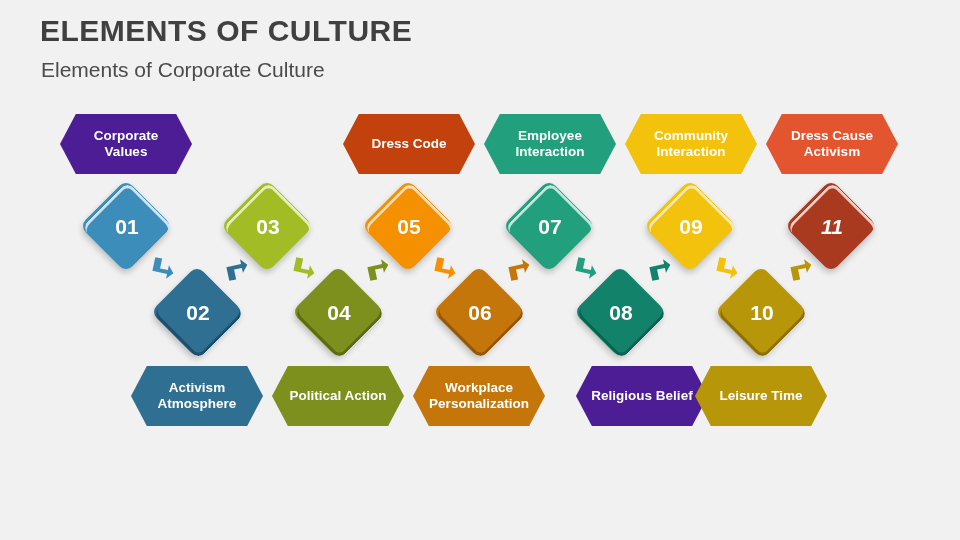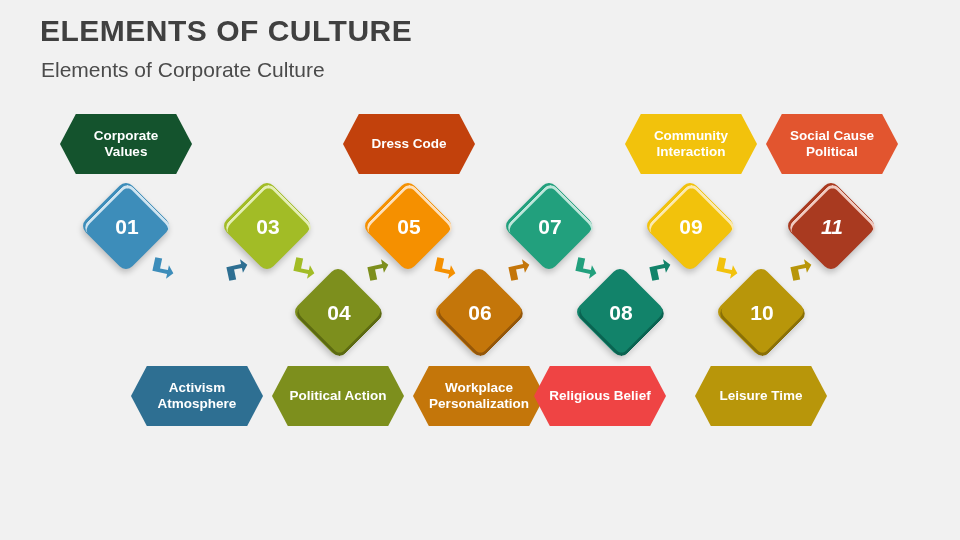--- a/index.html
+++ b/index.html
@@ -61,31 +61,34 @@
   .shadow-soft{filter:drop-shadow(1px 2px 3px rgba(0,0,0,0.18));}
 </style>
 </head>
 <body>
 
 <div id="stage">
 
   <div id="title">ELEMENTS OF CULTURE</div>
   <div id="subtitle">Elements of Corporate Culture</div>
 
-  <div class="hex shadow-soft" style="left:60px;top:114px;width:132px;height:60px;background:#14532d;">
+  <div class="hex shadow-soft" style="left:60px;top:114px;width:132px;height:60px;background:#4c1d95;">
     <span>Corporate Values</span>
   </div>
   <div class="hex shadow-soft" style="left:343px;top:114px;width:132px;height:60px;background:#c2410c;">
     <span>Dress Code</span>
   </div>
+  <div class="hex shadow-soft" style="left:484px;top:114px;width:132px;height:60px;background:#22a07d;">
+    <span>Employee Interaction</span>
+  </div>
   <div class="hex shadow-soft" style="left:625px;top:114px;width:132px;height:60px;background:#f2c20c;">
     <span>Community Interaction</span>
   </div>
   <div class="hex shadow-soft" style="left:766px;top:114px;width:132px;height:60px;background:#e2552f;">
-    <span>Social Cause Political</span>
+    <span>Dress Cause Activism</span>
   </div>
 
   <div style="position:absolute;left:92px;top:192px;width:68px;height:68px;">
     <div class="dia" style="left:1px;top:1px;background:#3d8dba;"></div>
     <div class="accent top" style="left:3px;top:3px;border-color:#cfe4f0;"></div>
     <div class="num" style="position:absolute;left:1px;top:1px;transform:none;width:68px;height:68px;display:flex;align-items:center;justify-content:center;color:#fff;font-size:21px;font-weight:bold;">01</div>
   </div>
 
   <div style="position:absolute;left:233px;top:192px;width:68px;height:68px;">
     <div class="dia" style="left:1px;top:1px;background:#a2bc26;"></div>
@@ -165,20 +168,25 @@
     <svg width="26" height="26" viewBox="0 0 26 26">
         <path d="M3 3 L10 3 L10 13 L18 13 L18 8 L24 15 L18 22 L18 17 L3 17 Z" fill="#f2c20c" transform="rotate(12 13 13)"></path>
       </svg>
   </div>
   <div class="arrow" style="left:788px;top:256px;">
     <svg width="26" height="26" viewBox="0 0 26 26">
         <path d="M3 23 L10 23 L10 13 L18 13 L18 18 L24 11 L18 4 L18 9 L3 9 Z" fill="#b8960a" transform="rotate(-12 13 13)"></path>
       </svg>
   </div>
 
+  <div style="position:absolute;left:163px;top:278px;width:68px;height:68px;">
+    <div class="dia" style="left:1px;top:1px;background:#2e6f92;"></div>
+    <div class="accent bottom" style="left:3px;top:3px;border-color:#1c4f6b;"></div>
+    <div class="num" style="position:absolute;left:1px;top:1px;transform:none;width:68px;height:68px;display:flex;align-items:center;justify-content:center;color:#fff;font-size:21px;font-weight:bold;">02</div>
+  </div>
 
   <div style="position:absolute;left:304px;top:278px;width:68px;height:68px;">
     <div class="dia" style="left:1px;top:1px;background:#7d8f1d;"></div>
     <div class="accent bottom" style="left:3px;top:3px;border-color:#5c6a12;"></div>
     <div class="num" style="position:absolute;left:1px;top:1px;transform:none;width:68px;height:68px;display:flex;align-items:center;justify-content:center;color:#fff;font-size:21px;font-weight:bold;">04</div>
   </div>
 
   <div style="position:absolute;left:445px;top:278px;width:68px;height:68px;">
     <div class="dia" style="left:1px;top:1px;background:#c4760a;"></div>
     <div class="accent bottom" style="left:3px;top:3px;border-color:#94570a;"></div>
@@ -199,20 +207,20 @@
 
   <div class="hex shadow-soft" style="left:131px;top:366px;width:132px;height:60px;background:#2e6f92;">
     <span>Activism Atmosphere</span>
   </div>
   <div class="hex shadow-soft" style="left:272px;top:366px;width:132px;height:60px;background:#7d8f1d;">
     <span>Political Action</span>
   </div>
   <div class="hex shadow-soft" style="left:413px;top:366px;width:132px;height:60px;background:#c4760a;">
     <span>Workplace Personalization</span>
   </div>
-  <div class="hex shadow-soft" style="left:534px;top:366px;width:132px;height:60px;background:#ef4444;">
+  <div class="hex shadow-soft" style="left:576px;top:366px;width:132px;height:60px;background:#4c1d95;">
     <span>Religious Belief</span>
   </div>
   <div class="hex shadow-soft" style="left:695px;top:366px;width:132px;height:60px;background:#b8960a;">
     <span>Leisure Time</span>
   </div>
 
 </div>
 
 </body></html>

